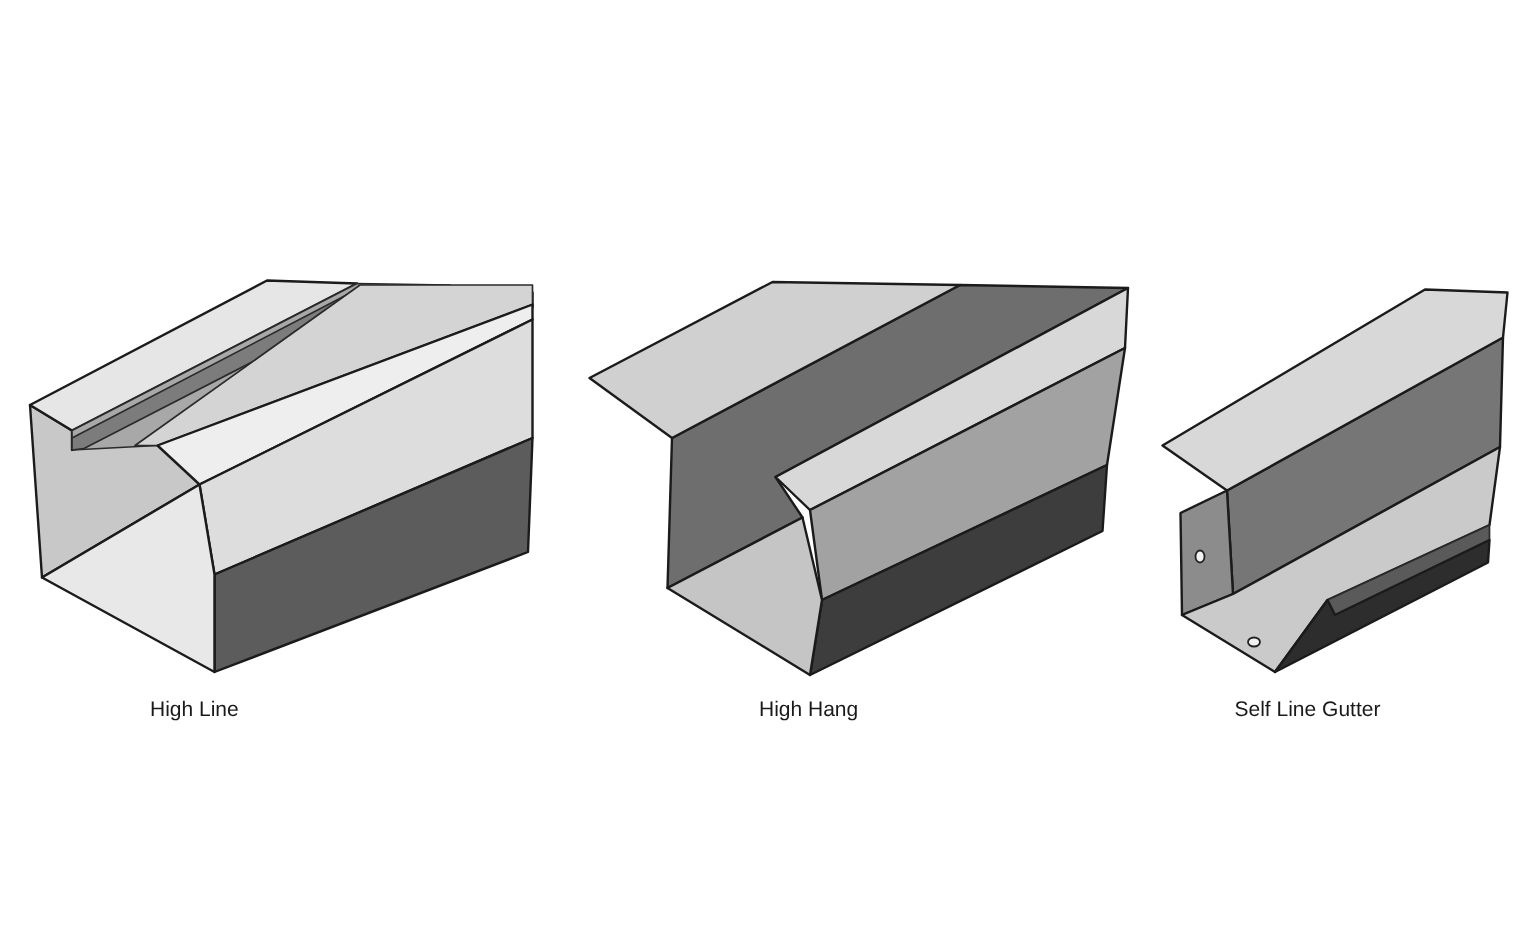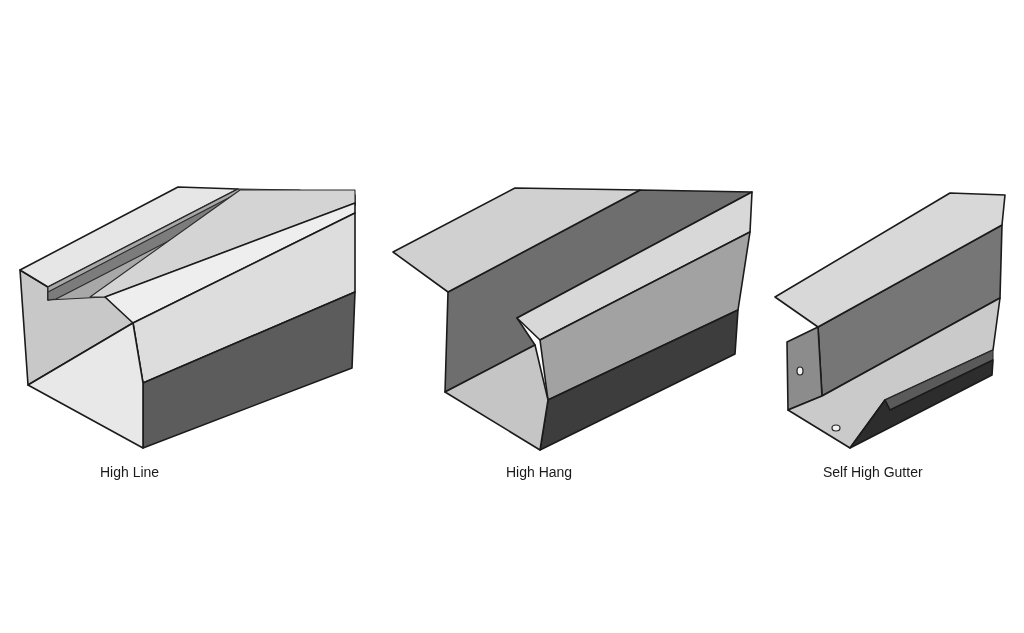--- a/index.html
+++ b/index.html
@@ -97,14 +97,14 @@
 
       <polygon points="890,410 993,360 992,375 850,448 885,400" fill="#2d2d2d" class="edge"></polygon>
 
       <ellipse cx="800" cy="371" rx="3" ry="4" fill="#f2f2f2" stroke="#222" stroke-width="1.2"></ellipse>
       <ellipse cx="836" cy="428" rx="4" ry="3" fill="#f2f2f2" stroke="#222" stroke-width="1.2"></ellipse>
     </g>
   </svg>
 
   <div class="caption cap-high">High Line</div>
   <div class="caption cap-self">High Hang</div>
-  <div class="caption cap-gutter">Self High Gutter</div>
+  <div class="caption cap-gutter">Self Line Gutter</div>
 </div>
 
 </body></html>

